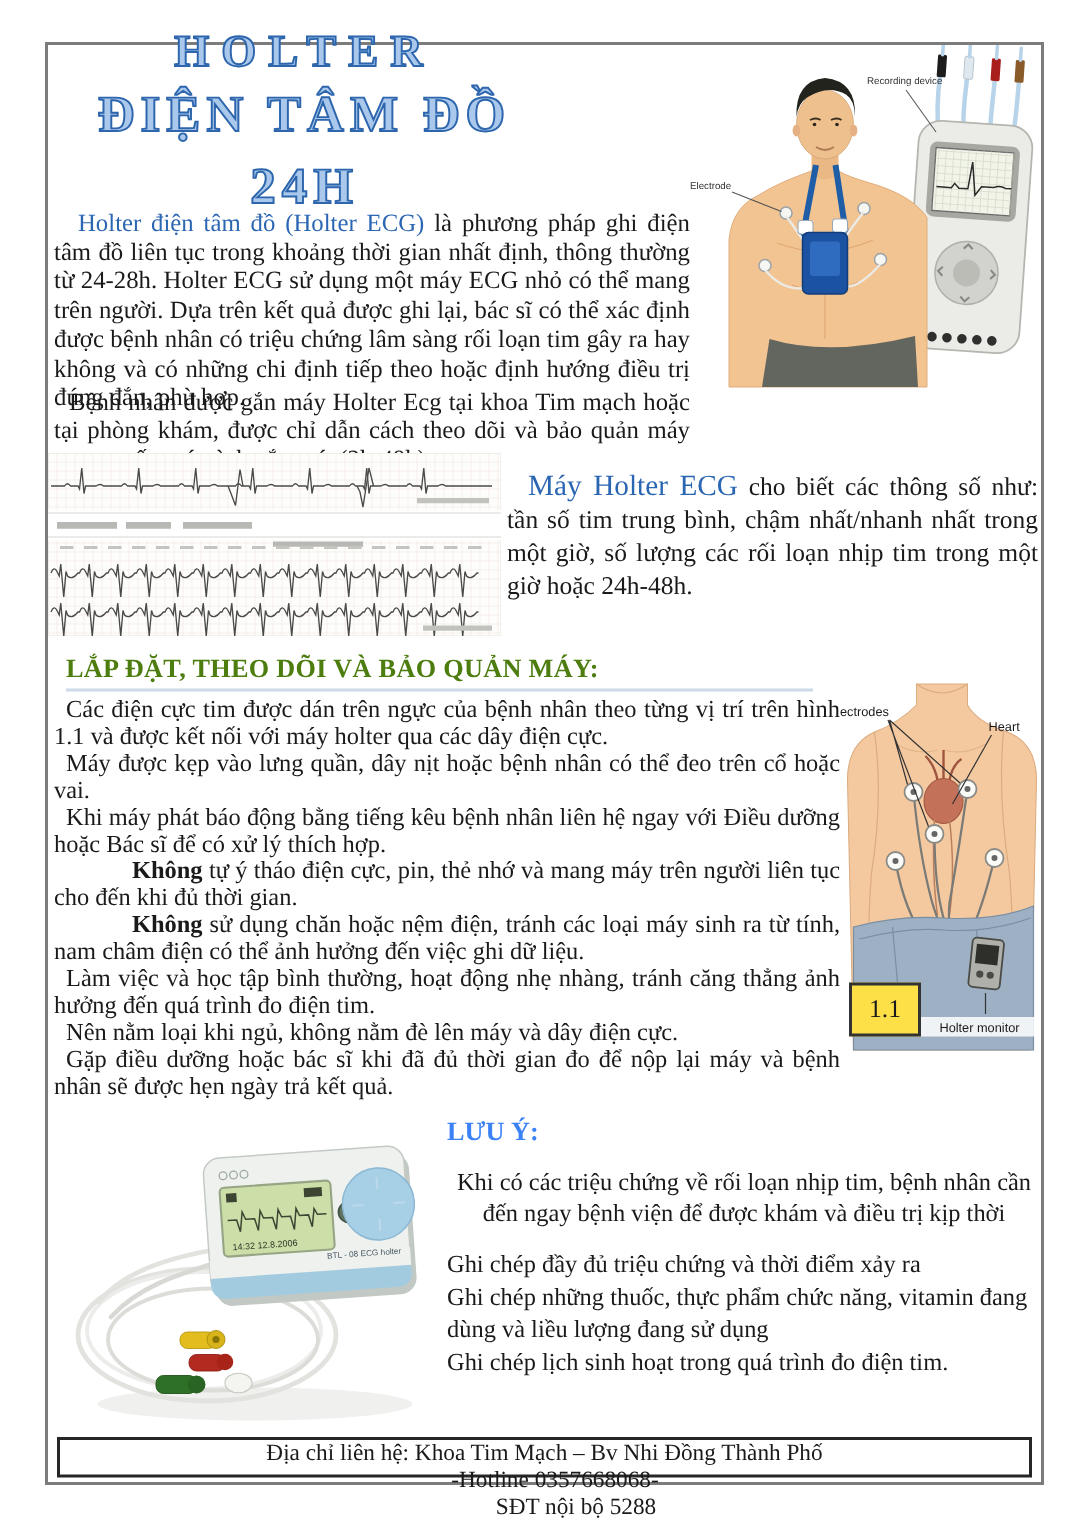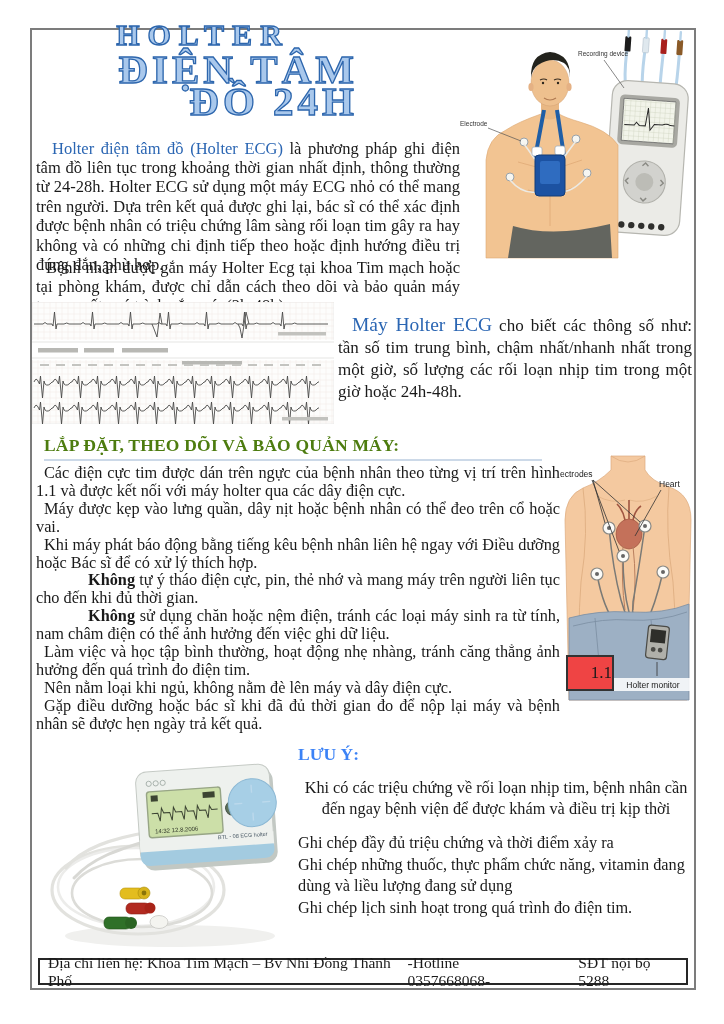--- a/index.html
+++ b/index.html
@@ -6,51 +6,51 @@
   body{
     width:724px;height:1024px;position:relative;background:#ffffff;
     font-family:"Liberation Serif",serif;color:#1a1a1a;overflow:hidden;
   }
   .abs{position:absolute;}
   #page-border{left:30px;top:28px;width:662px;height:958px;border:2px solid #7c7c7c;}
   
   #title-wrap{left:48px;top:17px;width:310px;text-align:center;}
   .title-line{font-weight:bold;color:#a9c8ec;-webkit-text-stroke:1.3px #2d66ad;}
   #title-line1{font-size:30px;letter-spacing:8px;line-height:36px;}
-  #title-line2{font-size:41px;letter-spacing:4px;line-height:32px;text-align:right;}
+  #title-line2{font-size:34px;letter-spacing:4px;line-height:48px;}
   
   .para{text-align:justify;}
   #intro-p1{left:36px;top:122px;width:424px;font-size:16.5px;line-height:19.4px;text-indent:16px;}
   #intro-p2{left:36px;top:241px;width:424px;font-size:16.5px;line-height:19.4px;text-indent:10px;}
   #intro-p3{left:338px;top:297px;width:354px;font-size:17px;line-height:22px;text-indent:14px;}
   .blue-lead{color:#2b66b3;}
   #intro-p3 .blue-lead{font-size:19.5px;}
   
   #setup-heading{left:44px;top:435px;font-size:17.5px;font-weight:bold;color:#4d7c0f;letter-spacing:.2px;}
   #setup-underline{left:44px;top:459px;width:498px;height:2px;background:#ccd9e8;}
   #setup-body{left:36px;top:464px;width:524px;font-size:16.3px;line-height:17.9px;}
   #setup-body p{margin:0;text-align:justify;}
   #setup-body p.i1{text-indent:8px;}
   #setup-body p.i2{text-indent:52px;}
   .b{font-weight:bold;}
   
   #fig-man{left:458px;top:30px;width:236px;height:230px;}
   #fig-ecg{left:32px;top:302px;width:302px;height:122px;}
   #fig-torso{left:559px;top:442px;width:135px;height:262px;}
   #fig-box11{left:566px;top:655px;width:44px;height:32px;border:2px solid #333;
-    display:flex;align-items:center;justify-content:flex-end;font-size:17px;background:#ef4444;z-index:3;}
+    display:flex;align-items:center;justify-content:center;font-size:17px;background:#fde047;z-index:3;}
   #fig-device{left:20px;top:740px;width:276px;height:218px;}
   
   #notes{left:298px;top:744px;width:396px;font-size:16.3px;}
   #notes-heading{font-size:17.5px;font-weight:bold;color:#3b82f6;margin:0 0 12px 0;}
   #notes p{margin:0;line-height:21.5px;}
   #notes #notes-p1{margin-bottom:13px;line-height:21px;text-align:center;}
   
   #footer-box{left:38px;top:958px;width:650px;height:27px;border:2px solid #262626;box-sizing:border-box;
-    display:flex;align-items:center;font-size:15.5px;padding:0 8px;background:#fff;}
+    display:flex;align-items:center;font-size:15.5px;padding:0 8px;background:#fff;flex-direction:column;}
   #footer-hotline{margin-left:14px;}
   #footer-internal{margin-left:42px;}
   svg text{font-family:"Liberation Sans",sans-serif;}
 </style>
 </head>
 <body>
 
 <div id="page-border" class="abs"></div>
 
 <div id="title-wrap" class="abs">

